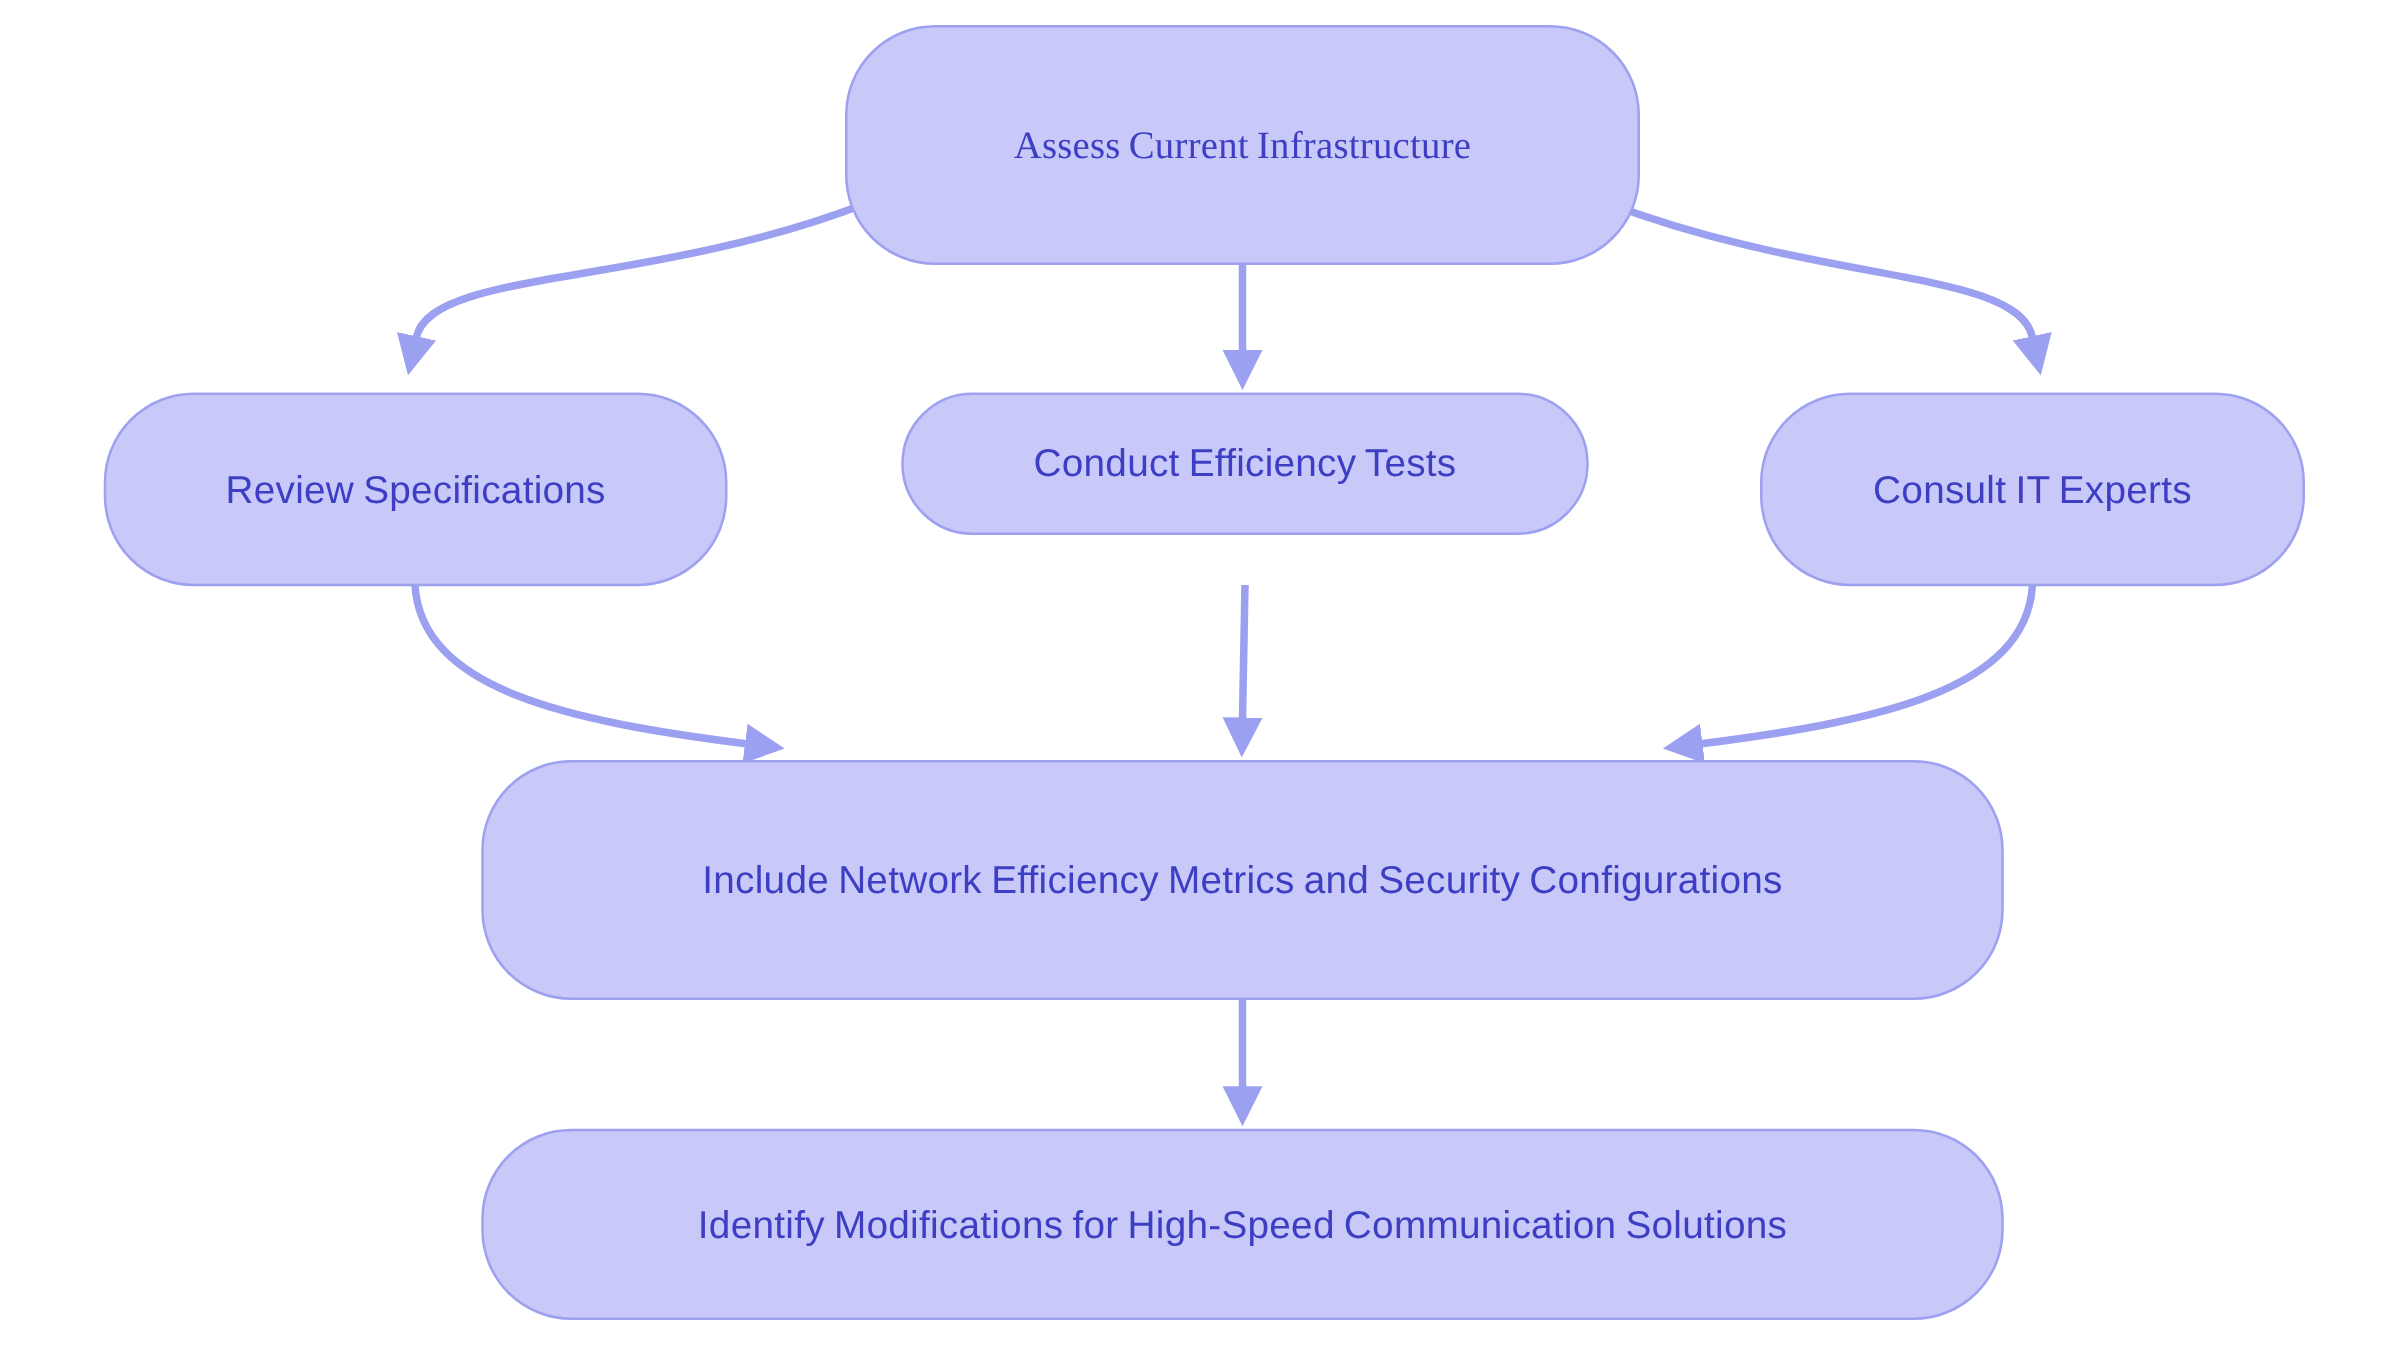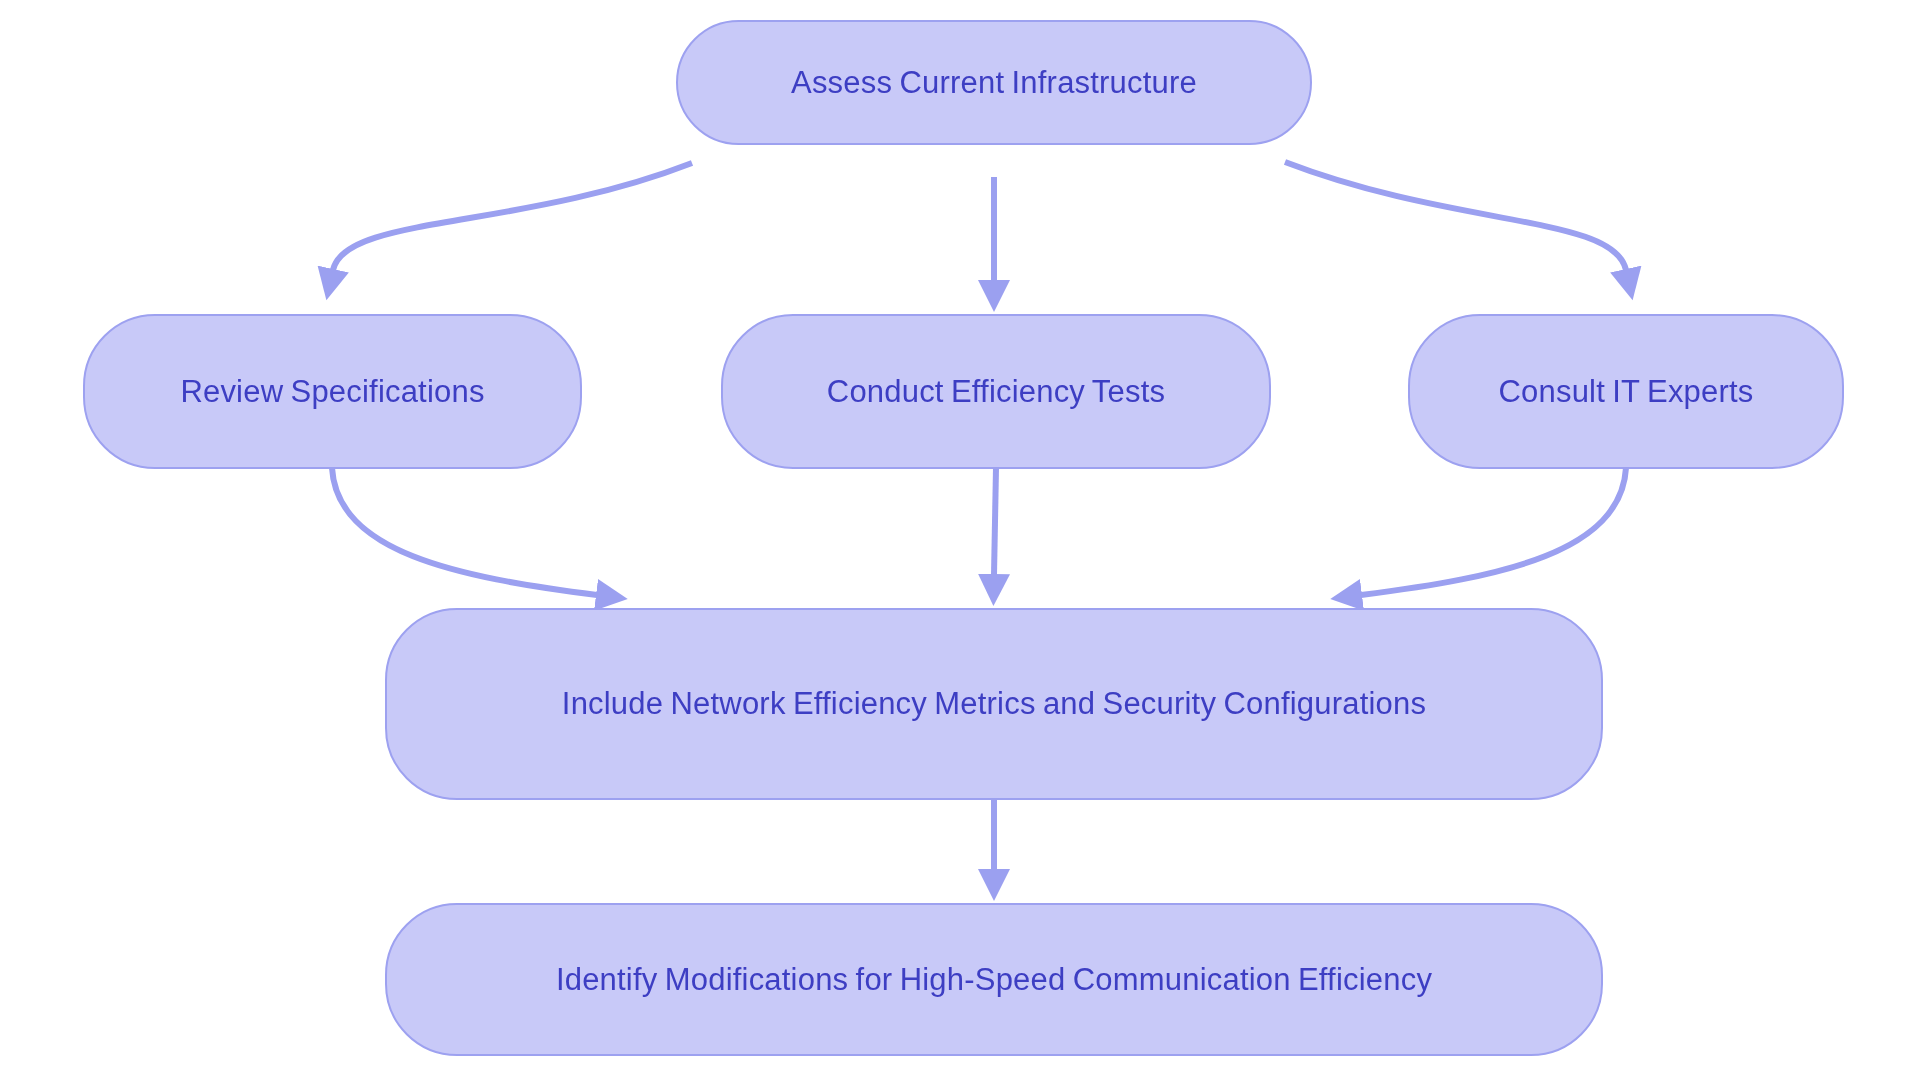--- a/index.html
+++ b/index.html
@@ -39,23 +39,23 @@
     display: flex;
     align-items: center;
     justify-content: center;
     text-align: center;
     color: var(--node_text);
     font-size: 31px;
     letter-spacing: 0.2px;
     word-spacing: -1.5px;
     padding: 0 30px;
   }
-  .node-assess   { left: 676px;  top: 20px;  width: 636px;  height: 125px; }
+  .node-assess   { left: 676px;  top: 20px;  width: 636px;  height: 192px; font-family: Liberation Serif, serif; }
   .node-review   { left: 83px;   top: 314px; width: 499px;  height: 155px; }
-  .node-conduct  { left: 721px;  top: 314px; width: 550px;  height: 155px; }
+  .node-conduct  { left: 721px;  top: 314px; width: 550px;  height: 114px; }
   .node-consult  { left: 1408px; top: 314px; width: 436px;  height: 155px; align-items: center; }
   .node-include  { left: 385px;  top: 608px; width: 1218px; height: 192px; }
   .node-identify { left: 385px;  top: 903px; width: 1218px; height: 153px; }
 </style>
 </head>
 <body>
 
 <div class="canvas">
 
   <svg class="edges-layer" viewBox="0 0 1920 1083" xmlns="http://www.w3.org/2000/svg">
@@ -87,16 +87,16 @@
 
   <div class="node node-consult">
     <span>Consult IT Experts</span>
   </div>
 
   <div class="node node-include">
     <span>Include Network Efficiency Metrics and Security Configurations</span>
   </div>
 
   <div class="node node-identify">
-    <span>Identify Modifications for High-Speed Communication Efficiency</span>
+    <span>Identify Modifications for High-Speed Communication Solutions</span>
   </div>
 
 </div>
 
 </body></html>

